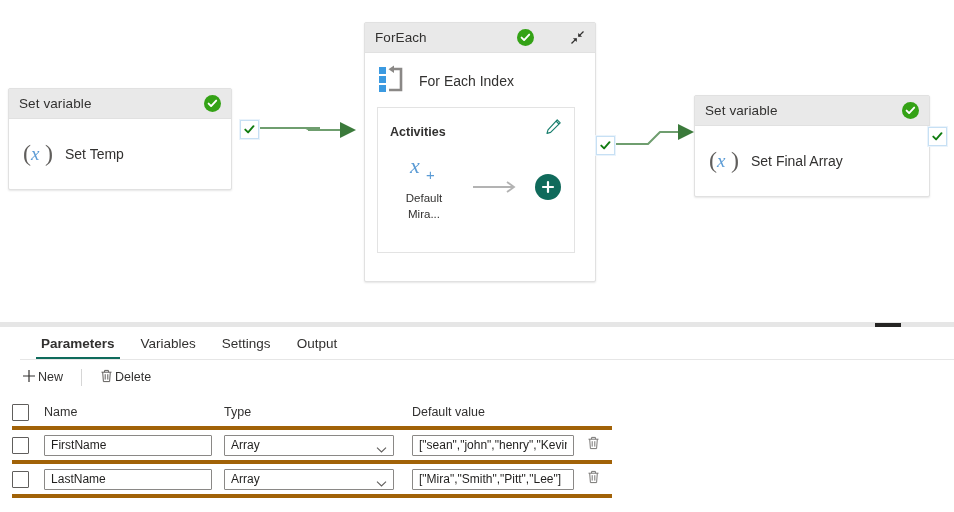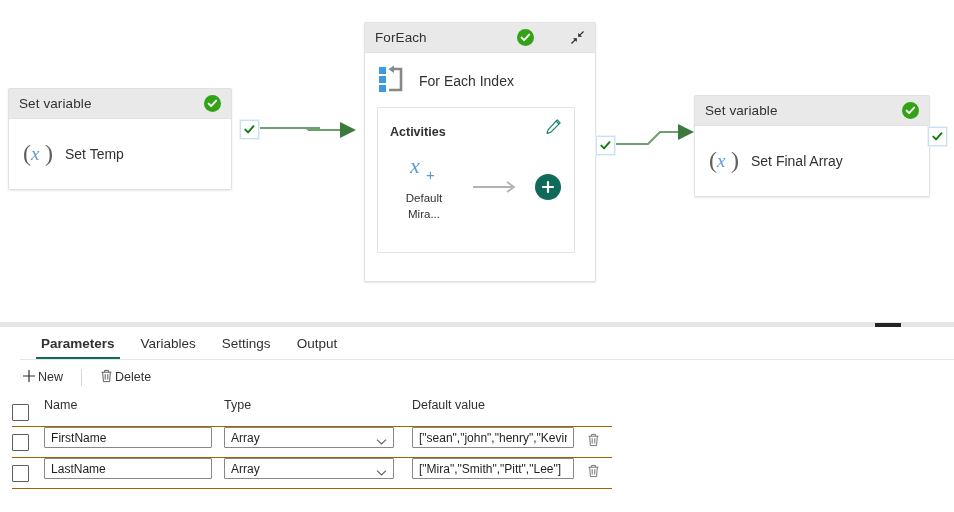--- a/index.html
+++ b/index.html
@@ -66,21 +66,21 @@
   .tab.active::after{content:"";position:absolute;left:8px;right:8px;bottom:0;height:2.5px;background:#0f6b5c;}
 
   .toolbar{display:flex;align-items:center;height:34px;padding-left:12px;gap:2px;}
   .tb-btn{display:flex;align-items:center;gap:2px;padding:4px 10px;font-size:12.5px;
           color:#323130;cursor:pointer;background:transparent;border:0;
           font-family:inherit;}
   .tb-sep{width:1px;height:17px;background:#d6d6d6;margin:0 6px;}
 
   
   .tbl{margin-top:4px;padding-left:12px;}
-  .trow{display:flex;height:30px;border-bottom:1px solid #a16207;width:600px;}
+  .trow{display:flex;align-items:center;height:30px;border-bottom:4px solid #a16207;width:600px;}
   .trow.head{height:28px;}
   .c-chk{width:34px;display:flex;align-items:center;}
   .c-name{width:178px;}
   .c-type{width:180px;margin-left:12px;}
   .c-val{width:172px;margin-left:18px;}
   .c-del{width:40px;display:flex;align-items:center;justify-content:center;}
   .hdr{font-size:12.5px;color:#323130;}
   .chk{width:17px;height:17px;border:1px solid #605e5c;background:#fff;border-radius:1px;cursor:pointer;box-sizing:border-box;}
 
   .inp{width:100%;height:21px;border:1px solid #8a8886;background:#fff;box-sizing:border-box;

